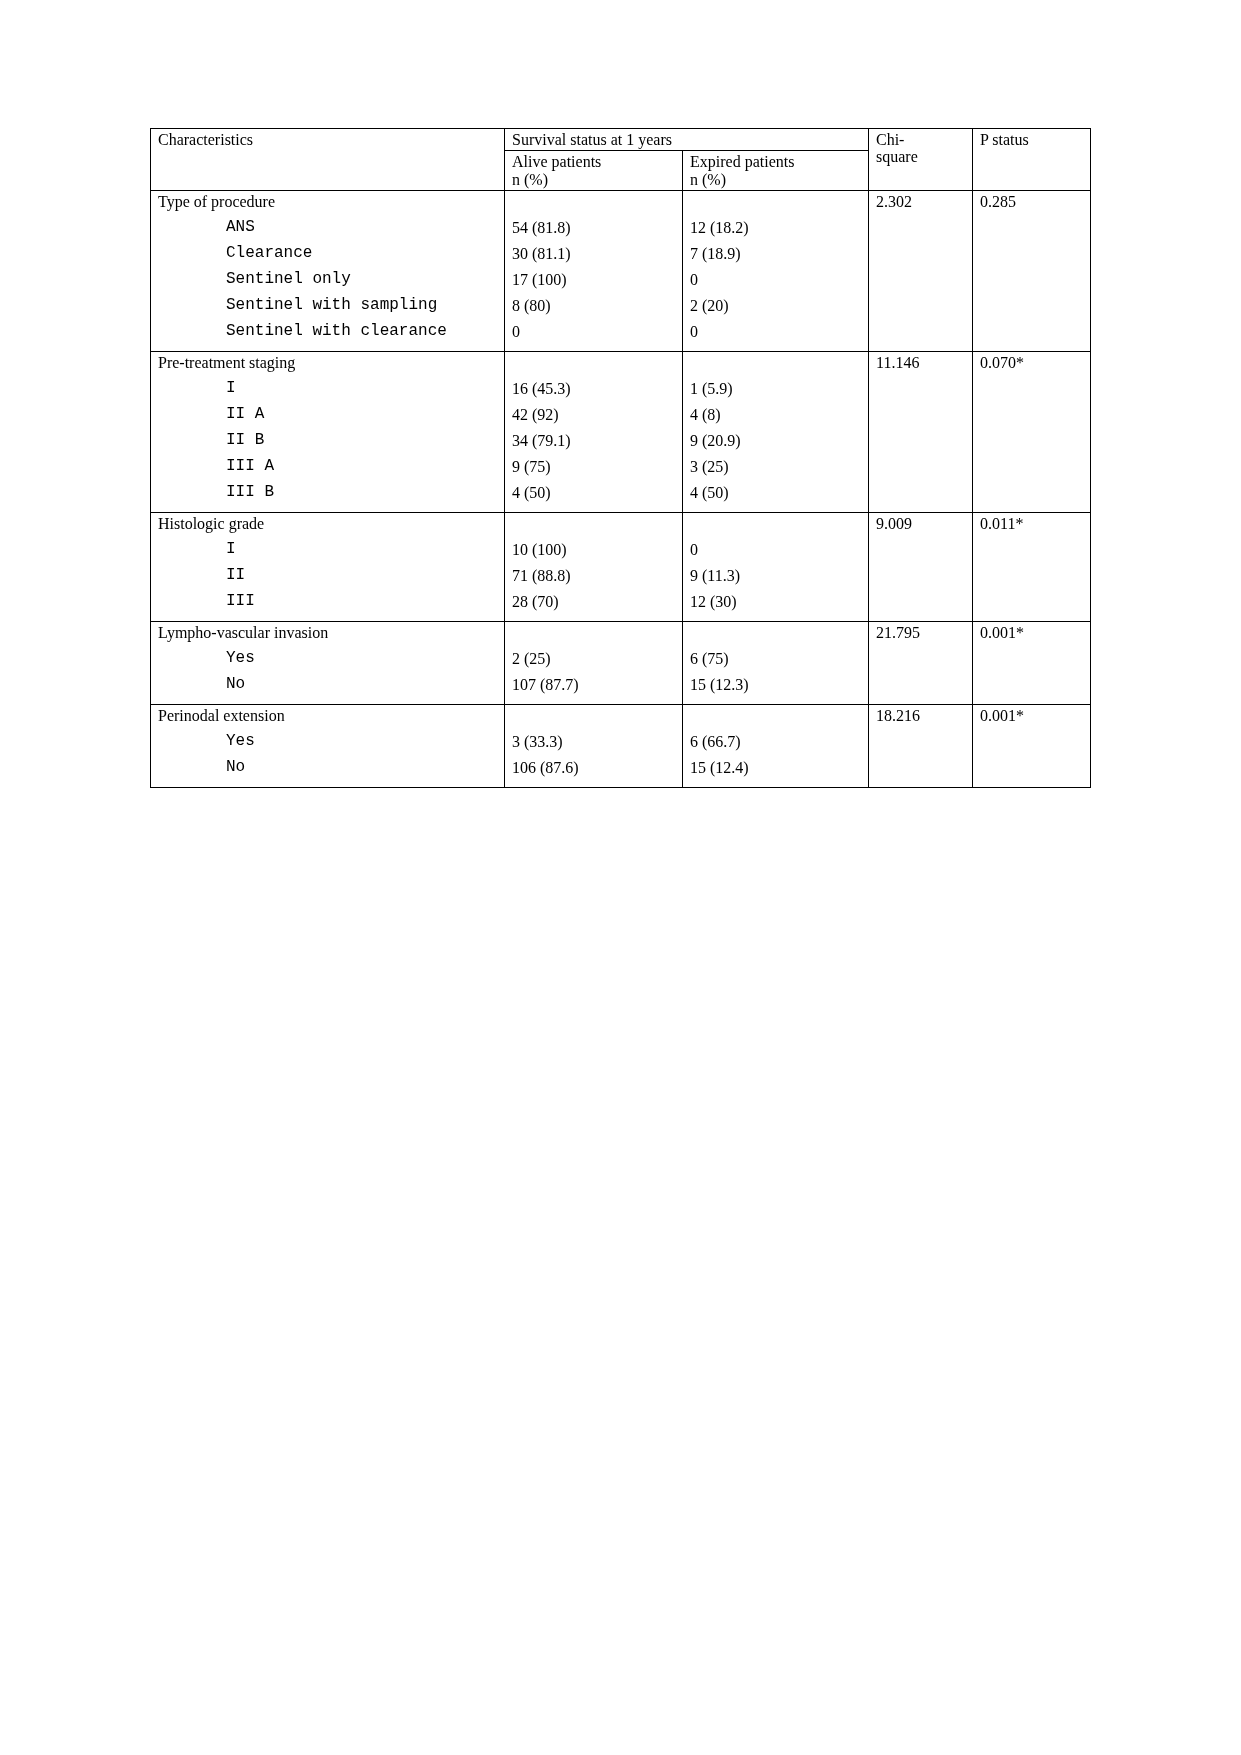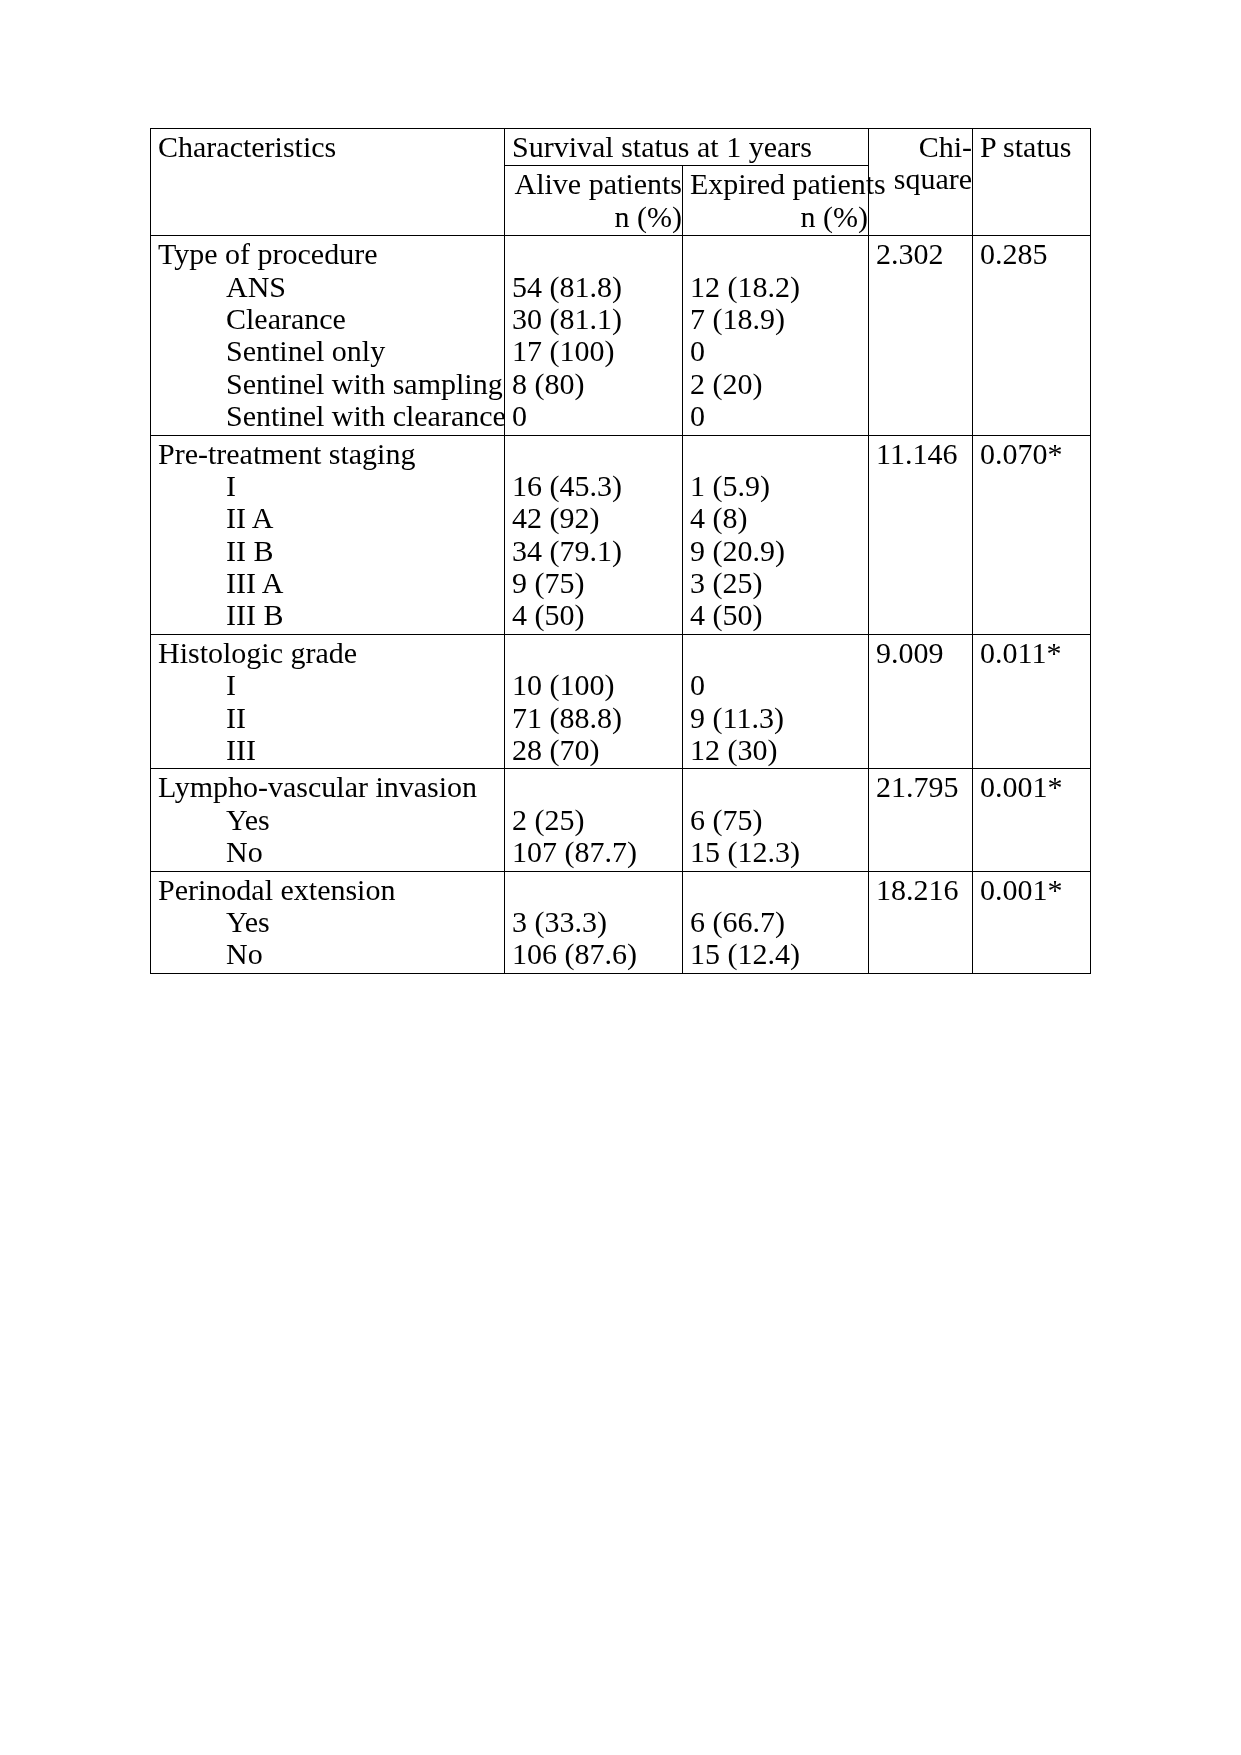--- a/index.html
+++ b/index.html
@@ -22,21 +22,21 @@
     width: 1241px;
     height: 1755px;
   }
   table.stats-table {
     position: absolute;
     left: 150px;
     top: 128px;
     width: 940px;
     border-collapse: collapse;
     table-layout: fixed;
-    font-size: 30px;
+    font-size: 16px;
     line-height: 1.08;
   }
   table.stats-table td,
   table.stats-table th {
     border: 1.6px solid #000000;
     padding: 2px 0 2px 7px;
     vertical-align: top;
     text-align: left;
     font-weight: normal;
     white-space: nowrap;
@@ -45,27 +45,28 @@
   .col-alive  { width: 178px; }
   .col-exp    { width: 186px; }
   .col-chi    { width: 104px; }
   .col-p      { width: 118px; }
 
   .bold { font-weight: bold; }
 
   
   .hdr-top-char { height: 40px; }
   .hdr-sub      { }
-  .sub-line2    { display: block; text-align: right; }
+  .sub-line2    { display: block; }
 
   
   .group-name { padding-top: 3px; }
   .indent {
     display: block;
     padding-left: 68px;
+    font-family: Liberation Mono, monospace;
   }
   .lines span {
     display: block;
     min-height: 26px;
   }
   .val-lines span {
     display: block;
     min-height: 26px;
   }
   .first-blank { visibility: hidden; }

